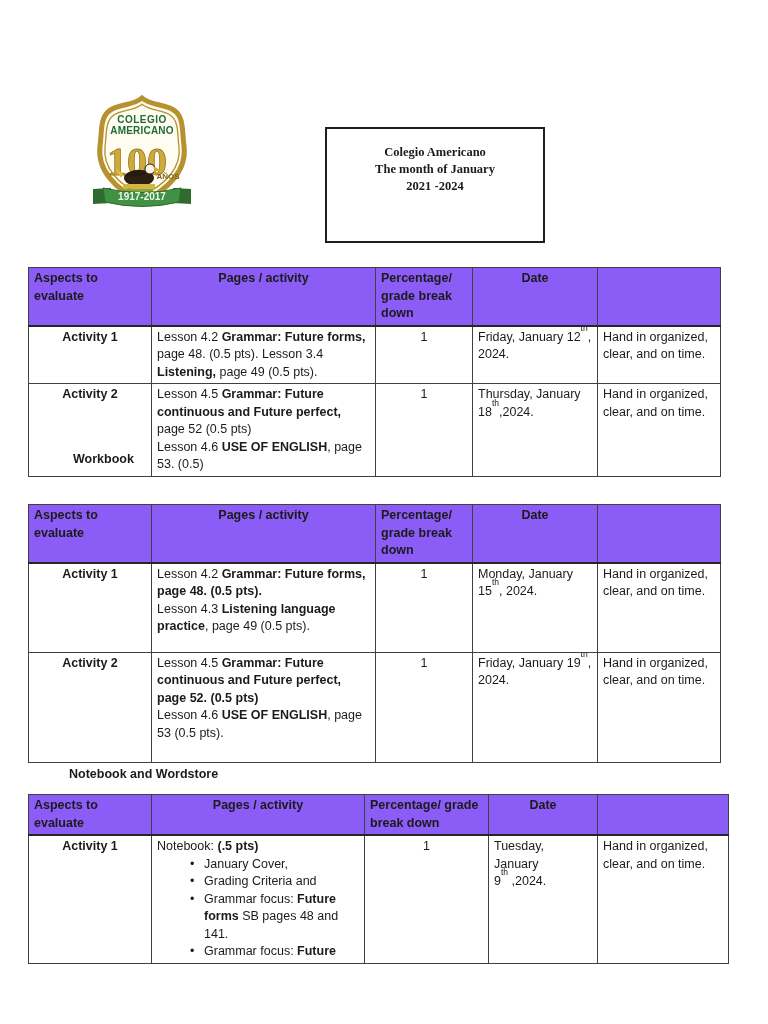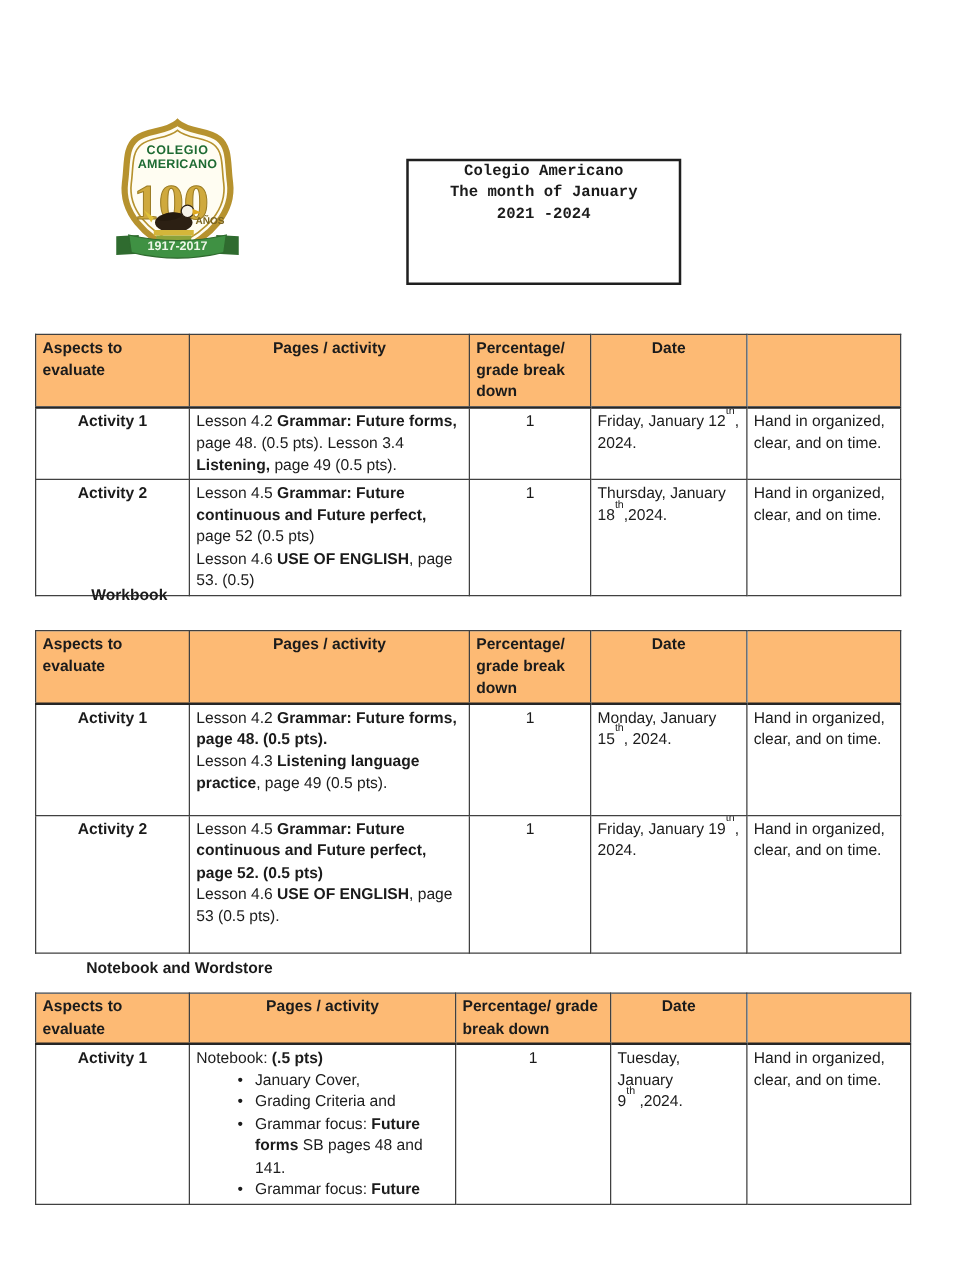--- a/index.html
+++ b/index.html
@@ -2,40 +2,40 @@
 <html><head>
 <meta charset="utf-8">
 <style>
   html,body{margin:0;padding:0;background:#ffffff;}
   .page{position:relative;width:768px;height:1024px;background:#ffffff;
         font-family:"Liberation Sans",sans-serif;color:#1b1b1b;overflow:hidden;}
 
   
   .hbox{position:absolute;left:325px;top:127px;width:216px;height:97px;
         border:2px solid #1f1f1f;text-align:center;
-        font-family:Liberation Mono, monospace;font-weight:bold;
-        font-size:12.5px;line-height:17px;padding-top:0;}
+        font-family:Liberation Serif, serif;font-weight:bold;
+        font-size:12.5px;line-height:17px;padding-top:15px;}
 
   
   .logo{position:absolute;left:86px;top:94px;width:112px;height:116px;}
 
   
   .sec-title{position:absolute;font-weight:bold;font-size:12.5px;line-height:15px;}
   #sec1{left:45px;top:243px;margin-top:27px;}
-  #sec2{left:73px;top:469px;text-align:center;}
+  #sec2{left:73px;top:452px;text-align:center;}
   #sec3{left:45px;top:767px;margin-left:24px;}
 
   
   .doc-table{border-collapse:collapse;table-layout:fixed;position:absolute;background:#fff;}
   #table1{left:28px;top:267px;width:692px;}
   #table2{left:28px;top:504px;width:692px;}
   #table3{left:28px;top:794px;width:700px;}
   .doc-table td{border:1px solid #404040;vertical-align:top;
         padding:2px 5px;font-size:12.5px;line-height:17.5px;overflow:hidden;}
-  .doc-table tr.hdr td{background:#fdba74;border-bottom:2.5px solid #262626;font-weight:bold;}
+  .doc-table tr.hdr td{background:#8b5cf6;border-bottom:2.5px solid #262626;font-weight:bold;}
   .hd-pages,.hd-date{text-align:center;}
   .hd-pct{font-size:9.5px;line-height:11.5px;padding-top:4px;}
   .aspect{font-weight:bold;text-align:center;padding-top:22px;}
   .pct{text-align:center;}
   .pt2{padding-top:2px;}
   .pt18{padding-top:18px;}
   .pt20{padding-top:20px;}
   .pt24{padding-top:24px;}
   .h34 td{height:34px;}
   .h29 td{height:29px;}

